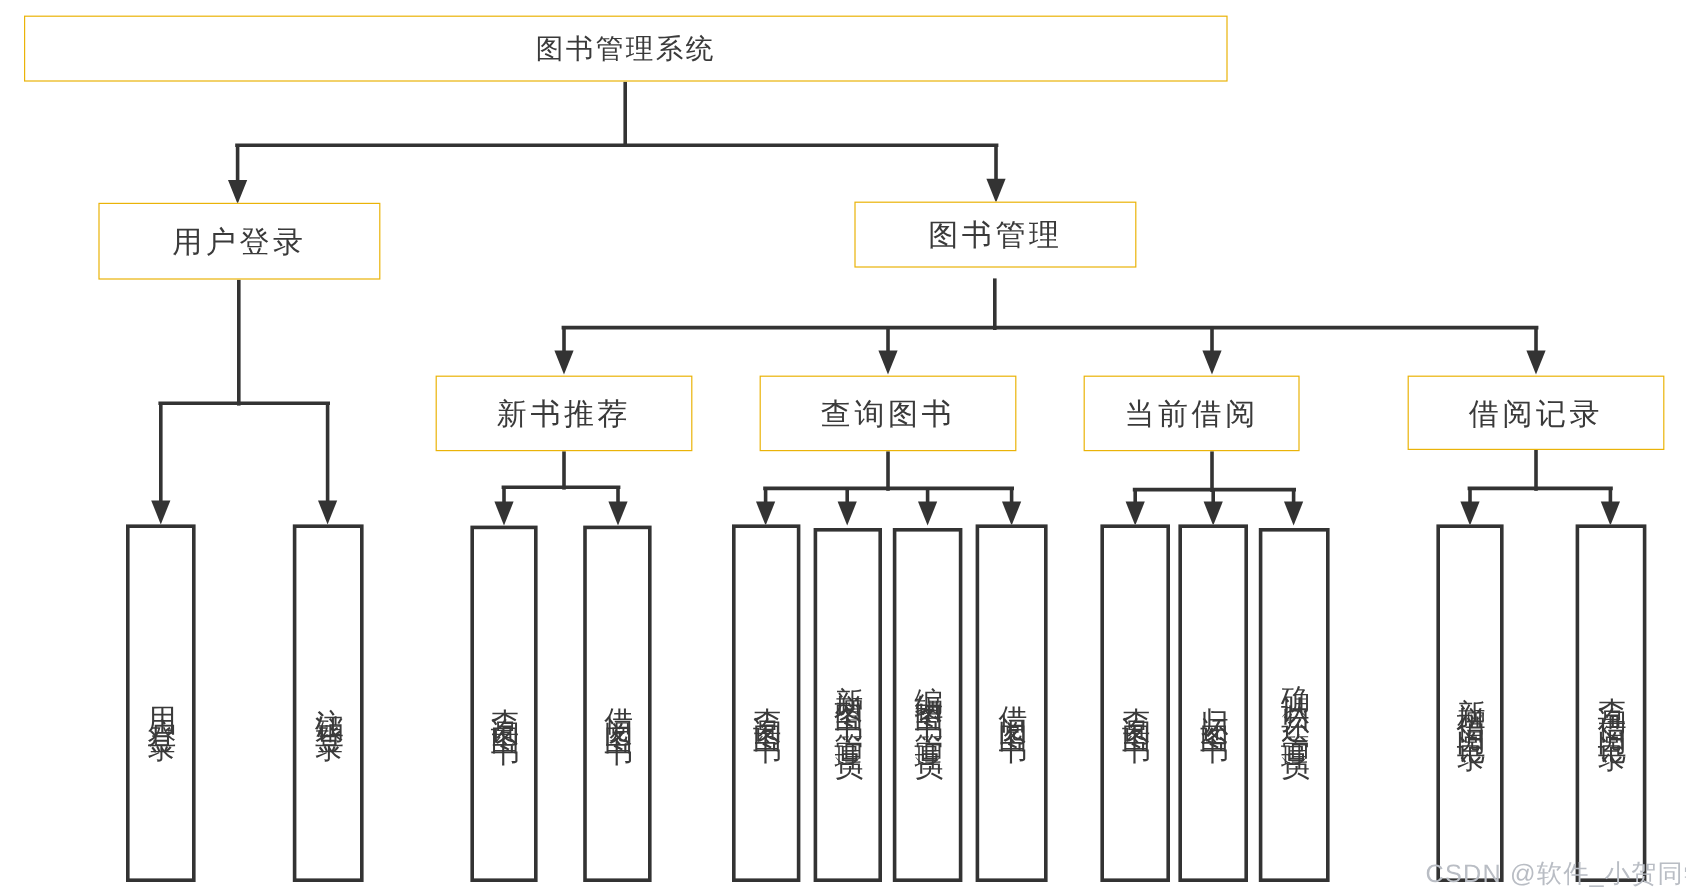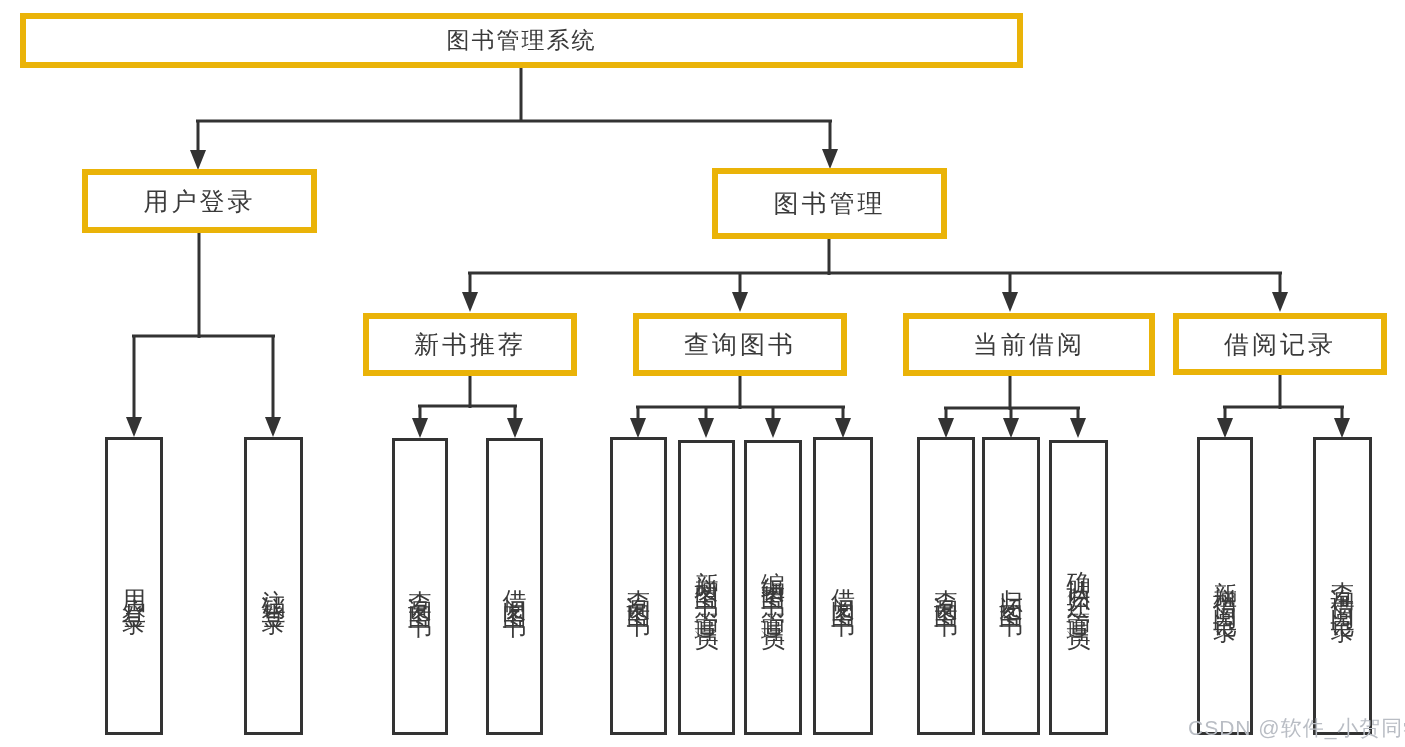--- a/index.html
+++ b/index.html
@@ -19,21 +19,21 @@
   #connectors {
     position: absolute;
     left: 0;
     top: 0;
     width: 1405px;
     height: 747px;
   }
   .hbox {
     position: absolute;
     box-sizing: border-box;
-    border: 6px solid #eab308;
+    border: 1px solid #eab308;
     background: #ffffff;
     display: flex;
     align-items: center;
     justify-content: center;
     text-align: center;
     letter-spacing: 3px;
     z-index: 2;
   }
   .vbox {
     position: absolute;
@@ -127,25 +127,25 @@
     <line x1="1223" y1="407" x2="1344" y2="407"></line>
     <line x1="1225" y1="407" x2="1225" y2="421"></line>
     <path d="M1217,418 L1233,418 L1225,438 Z"></path>
     <line x1="1342" y1="407" x2="1342" y2="421"></line>
     <path d="M1334,418 L1350,418 L1342,438 Z"></path>
   </svg>
 
   <div class="hbox root-title" style="left:20px;top:13px;width:1003px;height:55px;">图书管理系统</div>
 
   <div class="hbox lvl2-label" style="left:82px;top:169px;width:235px;height:64px;">用户登录</div>
-  <div class="hbox lvl2-label" style="left:712px;top:168px;width:235px;height:71px;">图书管理</div>
+  <div class="hbox lvl2-label" style="left:712px;top:168px;width:235px;height:55px;">图书管理</div>
 
   <div class="hbox lvl3-label" style="left:363px;top:313px;width:214px;height:63px;">新书推荐</div>
   <div class="hbox lvl3-label" style="left:633px;top:313px;width:214px;height:63px;">查询图书</div>
-  <div class="hbox lvl3-label" style="left:903px;top:313px;width:252px;height:63px;">当前借阅</div>
+  <div class="hbox lvl3-label" style="left:903px;top:313px;width:180px;height:63px;">当前借阅</div>
   <div class="hbox lvl3-label" style="left:1173px;top:313px;width:214px;height:62px;">借阅记录</div>
 
   <div class="vbox" style="left:105px;top:437px;width:58px;height:298px;">用户登录</div>
   <div class="vbox" style="left:244px;top:437px;width:59px;height:298px;">注销登录</div>
 
   <div class="vbox" style="left:392px;top:438px;width:56px;height:297px;">查询图书</div>
   <div class="vbox" style="left:486px;top:438px;width:57px;height:297px;">借阅图书</div>
 
   <div class="vbox" style="left:610px;top:437px;width:57px;height:298px;">查询图书</div>
   <div class="vbox" style="left:678px;top:440px;width:57px;height:295px;">新增图书（管理员）</div>

